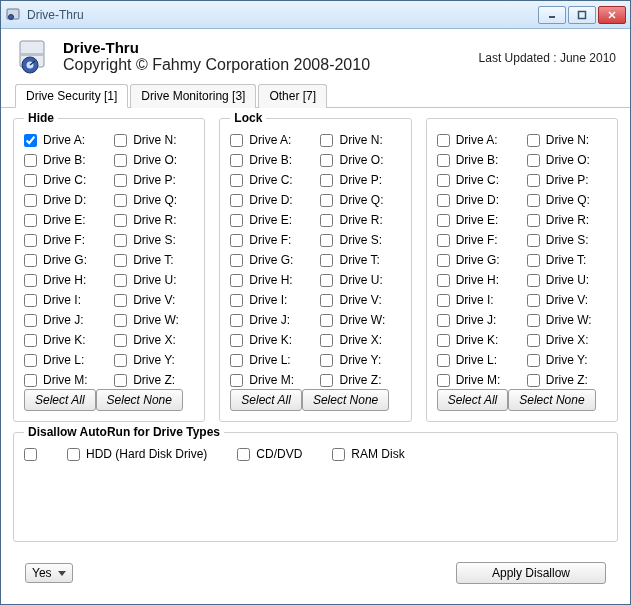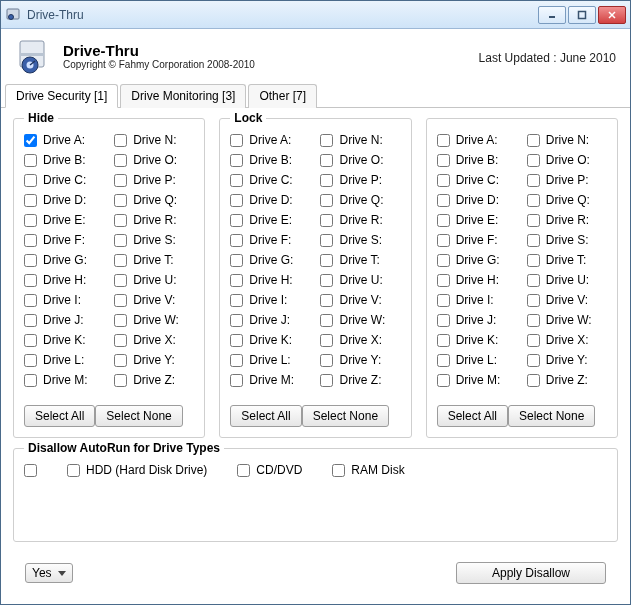--- a/index.html
+++ b/index.html
@@ -9,33 +9,33 @@
 .titlebar .app-icon { width: 16px; height: 16px; margin-right: 6px; display: inline-flex; }
 .titlebar .title { flex: 1; color: #39536e; }
 .winbtns { display: flex; gap: 2px; }
 .winbtn { width: 28px; height: 18px; border: 1px solid #7a9bbf; border-radius: 2px; background: linear-gradient(#f3f9ff,#d7e8f9); display: flex; align-items: center; justify-content: center; cursor: pointer; }
 .winbtn.close { background: linear-gradient(#f08f8f,#d24242); border-color: #a02a2a; }
 .winbtn svg { width: 10px; height: 10px; }
 .header { display: flex; align-items: center; padding: 8px 14px; background: #fff; }
 .header .logo { width: 38px; height: 38px; margin-right: 10px; display: inline-flex; }
 .header .info { flex: 1; }
 .header .name { font-size: 15px; font-weight: bold; }
-.header .copy { font-size: 10px; color: #222; }
+.header .copy { font-size: 16px; color: #222; }
 .header .updated { font-size: 12px; color: #222; align-self: flex-start; margin-top: 14px; }
-.tabs { display: flex; padding: 0 4px; background: #fff; border-bottom: 1px solid #c5c5c5; }
+.tabs { display: flex; padding: 0 14px; background: #fff; border-bottom: 1px solid #c5c5c5; }
 .tab { padding: 4px 10px; border: 1px solid #c5c5c5; border-bottom: none; margin-right: 2px; background: #f7f7f7; border-radius: 3px 3px 0 0; cursor: pointer; position: relative; top: 1px; }
 .tab.active { background: #fff; border-bottom: 1px solid #fff; }
 .content { flex: 1; background: #fff; padding: 10px 12px; display: flex; flex-direction: column; gap: 10px; overflow: hidden; }
 .row3 { display: flex; gap: 14px; }
 .fieldset { border: 1px solid #cfcfcf; border-radius: 3px; padding: 10px 10px 10px 10px; flex: 1; position: relative; }
 .fieldset .legend { position: absolute; top: -8px; left: 10px; background: #fff; padding: 0 4px; font-weight: bold; }
 .drivegrid { display: grid; grid-template-columns: 1fr 1fr; gap: 6px 10px; margin-top: 4px; }
 .chk { display: flex; align-items: center; gap: 6px; white-space: nowrap; }
 .chk input { width: 13px; height: 13px; }
-.btnrow { display: flex; gap: 0; margin-top: 18px; }
+.btnrow { display: flex; gap: 0; margin-top: 2px; font-style: italic; }
 .btn { padding: 3px 10px; border: 1px solid #9c9c9c; background: linear-gradient(#fdfdfd,#e6e6e6); border-radius: 3px; cursor: pointer; min-width: 66px; text-align: center; }
 .typesrow { display: flex; gap: 30px; flex-wrap: wrap; margin-top: 4px; }
 .footer { display: flex; align-items: center; gap: 10px; padding: 10px 12px; background: #fff; }
 .footer .spacer { flex: 1; }
 .select { display: inline-flex; align-items: center; border: 1px solid #9c9c9c; background: linear-gradient(#fdfdfd,#e6e6e6); border-radius: 3px; padding: 2px 6px; gap: 6px; cursor: pointer; }
 .select .caret { border-left: 4px solid transparent; border-right: 4px solid transparent; border-top: 5px solid #444; }
 .widebtn { min-width: 150px; }
 </style>
 </head>
 <body>

